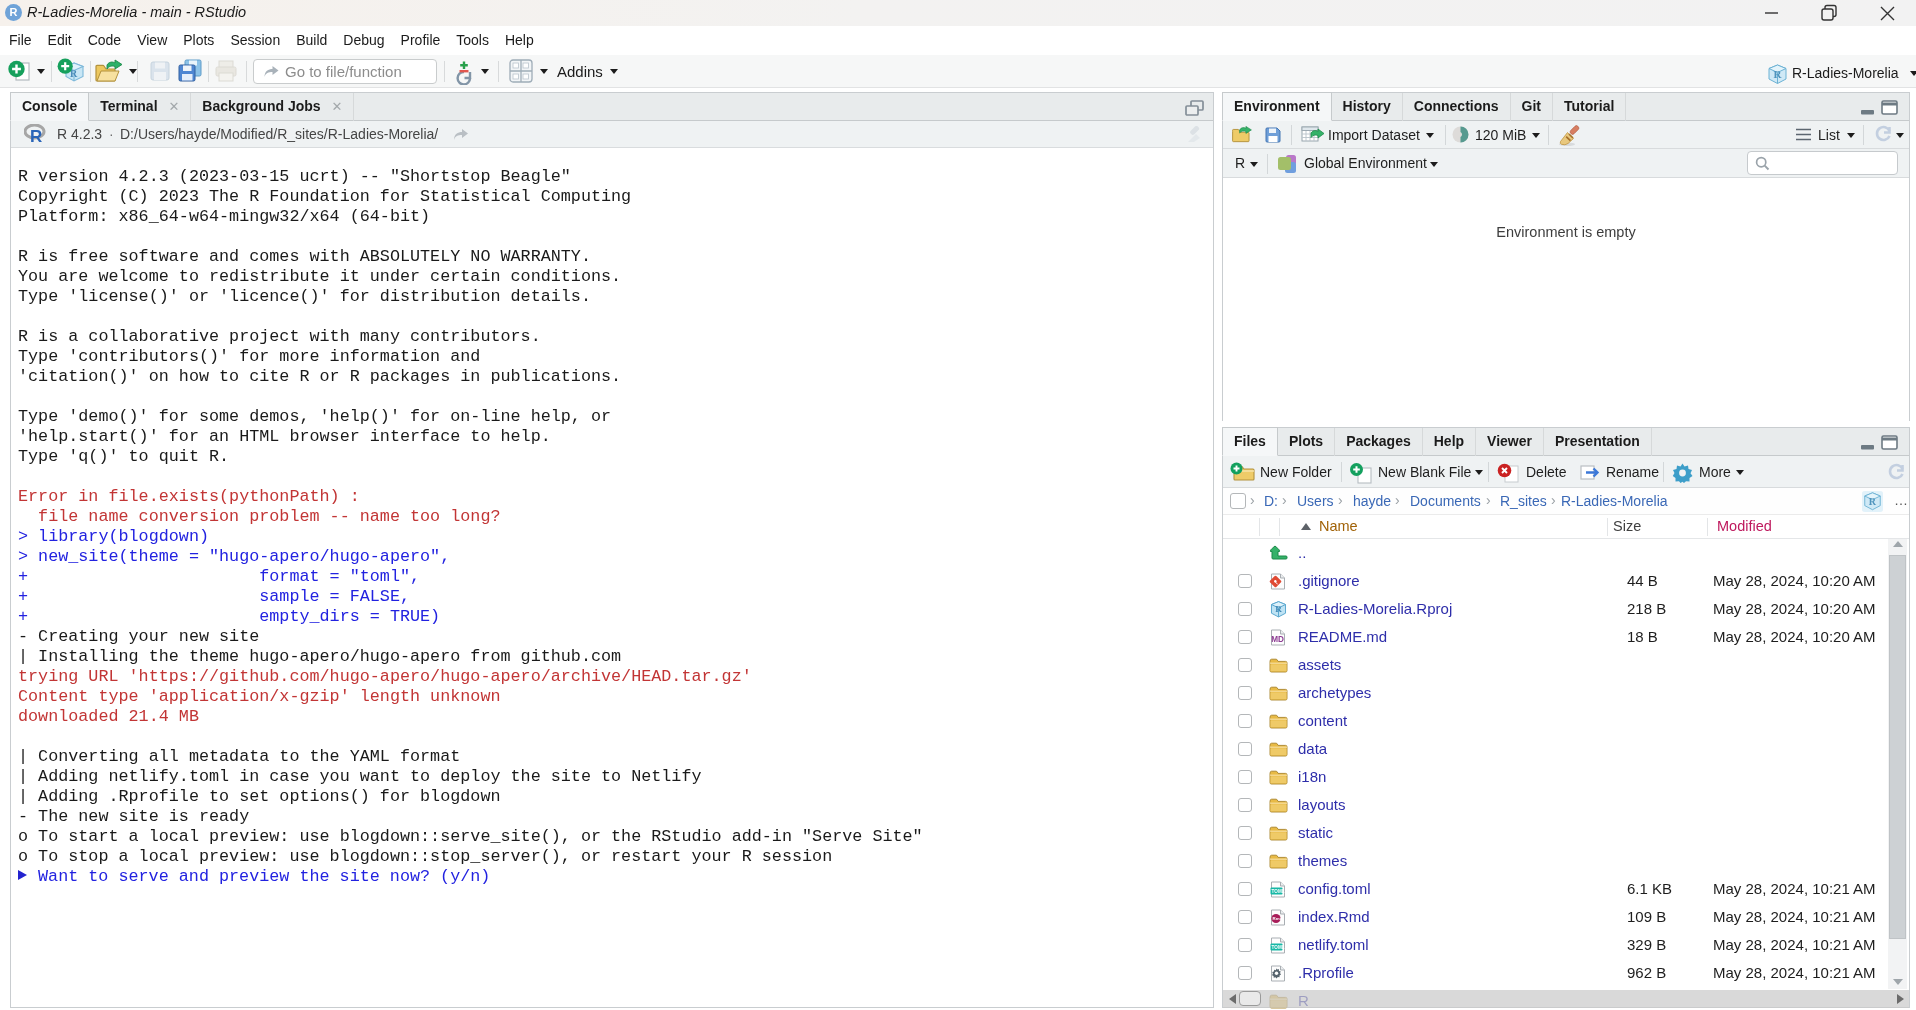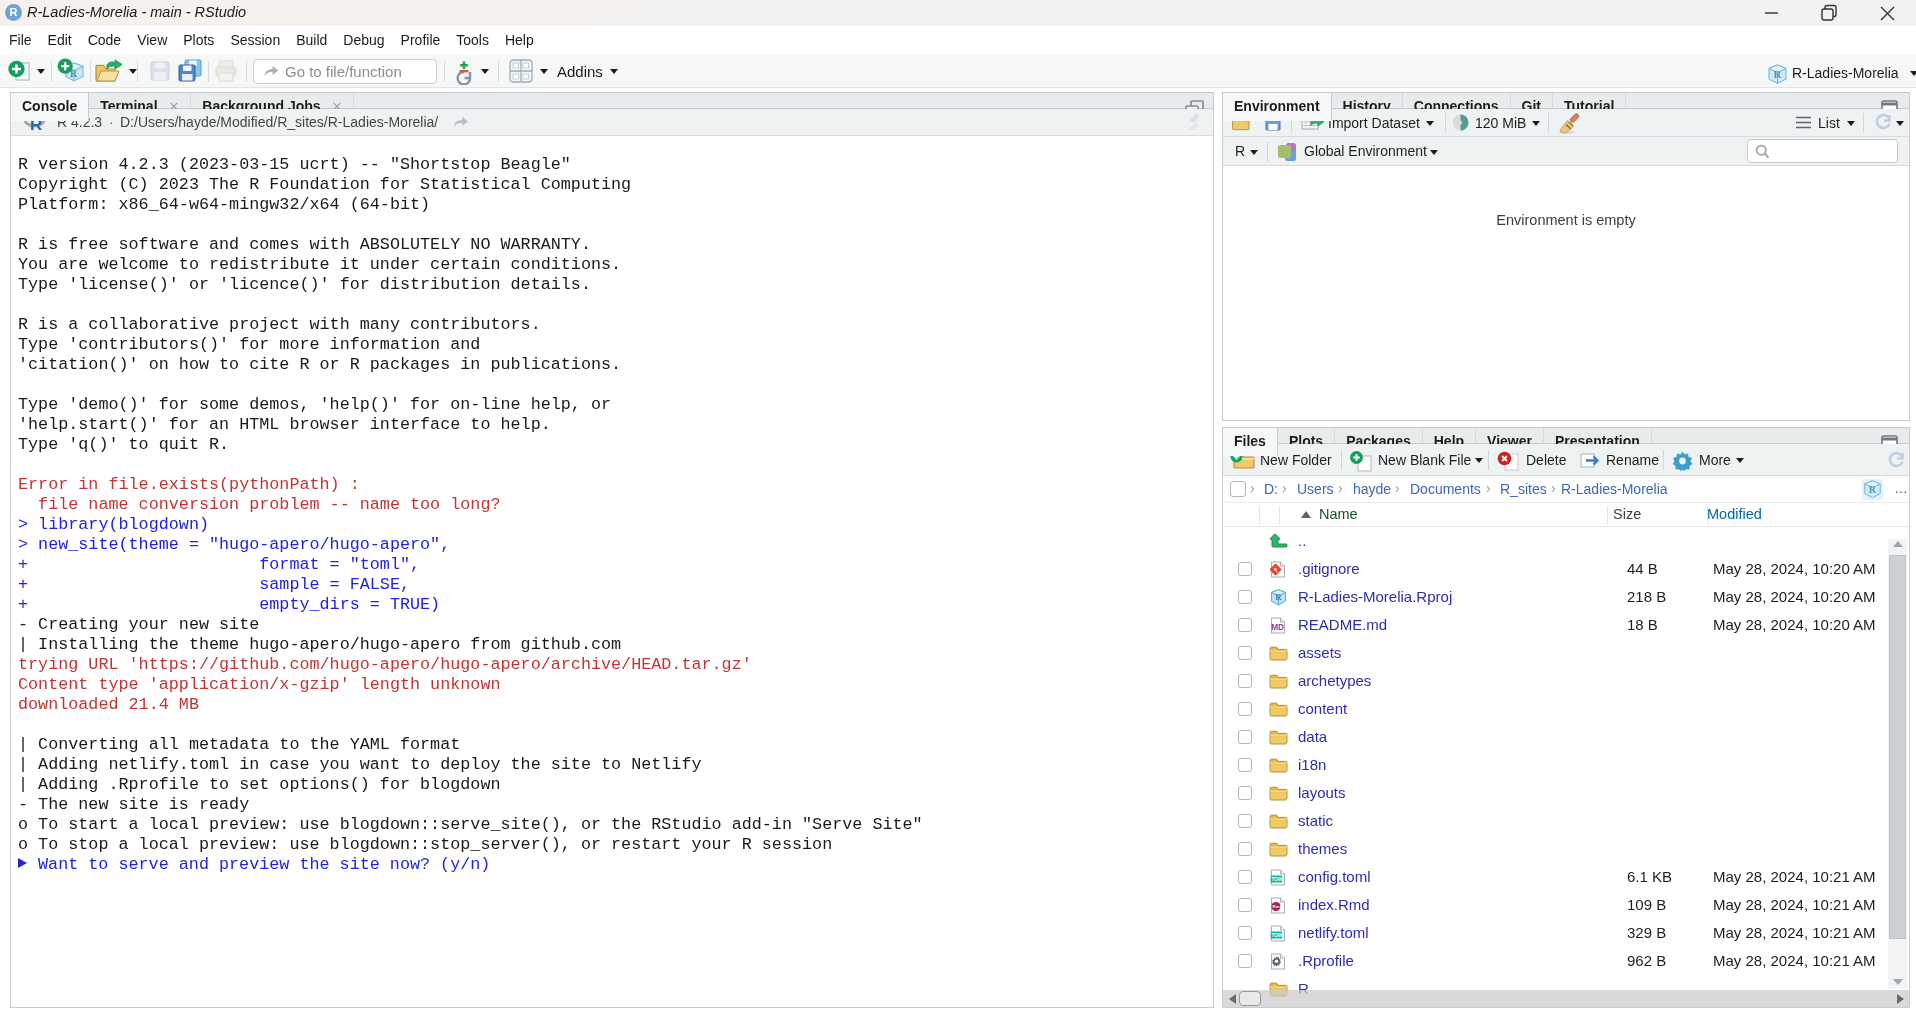--- a/index.html
+++ b/index.html
@@ -32,21 +32,21 @@
 #projbtn { position:absolute; left:1792px; top:7px; height:25px; font-size:14px; color:#1b1b1b; }
 .psep { position:absolute; top:4px; width:1px; height:20px; background:#d3d7d9; }
 .ptxt { position:absolute; top:6px; font-size:14px; color:#1e1e1e; }
 
 
 .pane { position:absolute; background:#fff; border:1px solid #c9cdd0; }
 #consolepane { left:10px; top:92px;  width:1204px; height:916px; }
 #envpane     { left:1222px; top:92px; width:688px; height:329px; }
 #filespane   { left:1222px; top:427px; width:688px; height:581px; }
 
-.tabstrip { position:relative; height:16px; background:#e8ebec; border-bottom:1px solid #c6cacc; }
+.tabstrip { position:relative; height:28px; background:#e8ebec; border-bottom:1px solid #c6cacc; }
 .tab { position:relative; float:left; height:28px; padding:0 11px; font-size:14px; font-weight:bold;
   color:#1b1b1b; line-height:27px; border-right:1px solid #d6d9da; }
 .tab.active { background:#f5f7f8; border:1px solid #c6cacc; border-bottom:1px solid #f5f7f8;
   height:29px; margin:-1px 0 0 -1px; z-index:3; }
 .tabx { font-weight:normal; color:#a3a8ab; font-size:13px; margin-left:7px; }
 
 .ptoolbar { position:relative; height:28px; background:#eff2f3; border-bottom:1px solid #d8dbdd; }
 
 
 #constoolbar { position:relative; height:27px; background:#eff2f3; border-bottom:1px solid #d9dcde;
@@ -418,23 +418,23 @@
       <text x="7.5" y="15" font-size="11" font-weight="bold" fill="#4f94bd" font-family="Liberation Serif">R</text>
     </svg>
     <span class="abs" style="left:671px;top:4px;color:#555;font-size:14px">…</span>
   </div>
   <div id="fileheader">
     <div class="abs" style="left:36px;top:3px;width:1px;height:18px;background:#e3e5e7"></div>
     <div class="abs" style="left:56px;top:3px;width:1px;height:18px;background:#e3e5e7"></div>
     <div class="abs" style="left:384px;top:3px;width:1px;height:18px;background:#e3e5e7"></div>
     <div class="abs" style="left:484px;top:3px;width:1px;height:18px;background:#e3e5e7"></div>
     <span class="hdra abs" style="left:78px;top:8px"></span>
-    <span class="abs" style="left:96px;top:3px;color:#14532d;font-size:14.5px">Name</span>
+    <span class="abs" style="left:96px;top:3px;color:#a16207;font-size:14.5px">Name</span>
     <span class="abs" style="left:390px;top:3px;color:#404040;font-size:14.5px">Size</span>
-    <span class="abs" style="left:484px;top:3px;color:#0369a1;font-size:14.5px">Modified</span>
+    <span class="abs" style="left:494px;top:3px;color:#be185d;font-size:14.5px">Modified</span>
   </div>
   <div id="filerows">
 <div class="filerow">
         <svg class="ficon" style="left:46px;top:3px" width="20" height="20" viewBox="0 0 20 20">
 <path d="M4 17 Q3 17 3 16 L3 9.5 L1.5 9.5 Q1 8.2 3.2 6.4 L6 4 L8.8 6.4 Q11 8.2 10.5 9.5 L9 9.5 L9 14 L17 14 Q18 14 18 15 L18 16 Q18 17 17 17 Z" fill="#35b269" stroke="#1d8a4a" stroke-width="1"></path>
 </svg>
         <span class="fname">..</span>
       </div>
 <div class="filerow">
         <div class="fcheck"></div>

